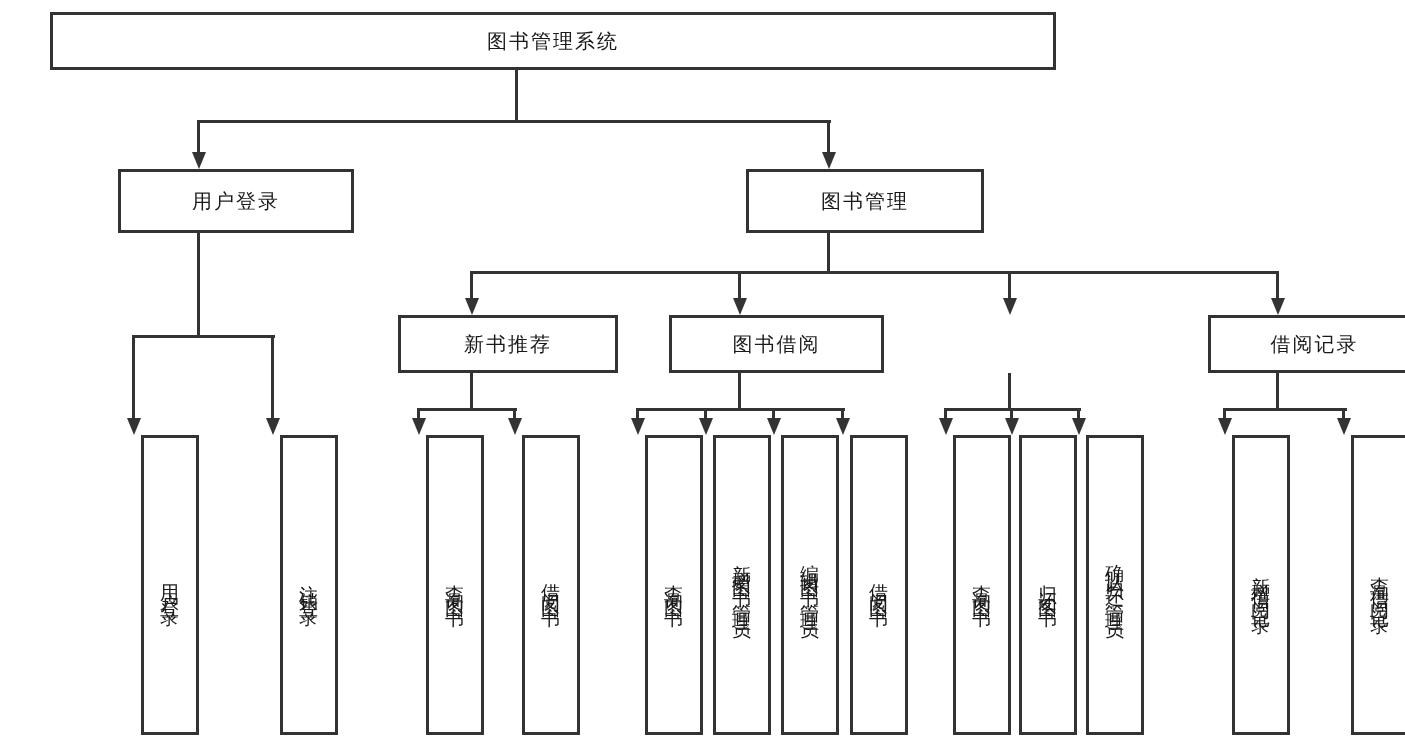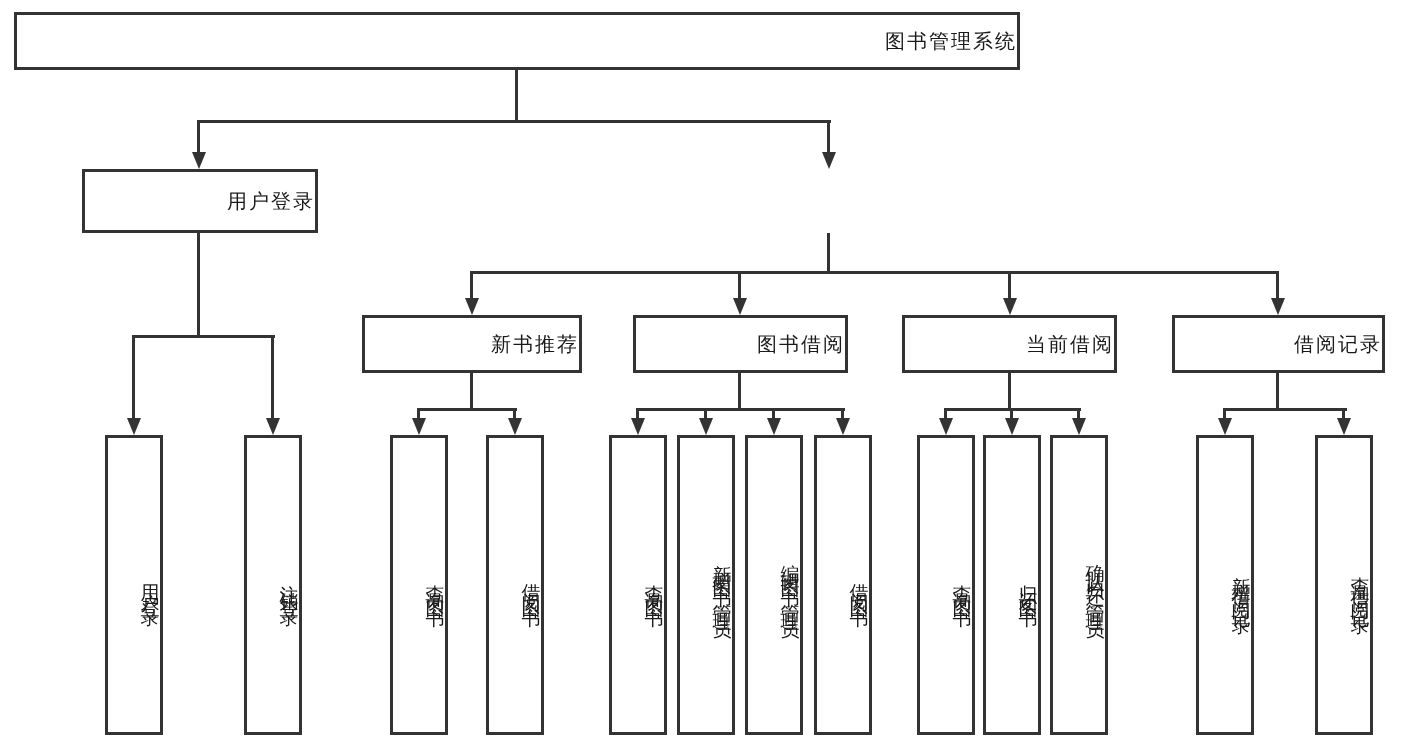--- a/index.html
+++ b/index.html
@@ -16,21 +16,22 @@
     font-family: "Liberation Sans", "DejaVu Sans", sans-serif;
     color: #1a1a1a;
   }
   .box {
     position: absolute;
     box-sizing: border-box;
     border: 3px solid #333333;
     background: #ffffff;
     display: flex;
     align-items: center;
-    justify-content: flex-end;
+    justify-content: center;
+    margin-left: 36px;
   }
   .hlabel {
     font-size: 20px;
     letter-spacing: 2px;
     color: #1a1a1a;
     white-space: nowrap;
   }
   .leaf .vtext {
     writing-mode: vertical-rl;
     text-orientation: mixed;
@@ -77,20 +78,23 @@
 
   <div class="vline" style="left:515px; top:70px; height:50px;"></div>
   <div class="hline" style="left:197px; top:120px; width:634px;"></div>
   <div class="vline" style="left:197px; top:120px; height:33px;"></div>
   <div class="arrow" style="left:192px; top:152px;"></div>
   <div class="vline" style="left:827px; top:120px; height:33px;"></div>
   <div class="arrow" style="left:822px; top:152px;"></div>
 
   <div class="box" style="left:82px; top:169px; width:236px; height:64px;">
     <span class="hlabel">用户登录</span>
+  </div>
+  <div class="box" style="left:710px; top:169px; width:238px; height:64px;">
+    <span class="hlabel">图书管理</span>
   </div>
 
   <div class="vline" style="left:197px; top:233px; height:102px;"></div>
   <div class="hline" style="left:132px; top:335px; width:143px;"></div>
   <div class="vline" style="left:132px; top:335px; height:83px;"></div>
   <div class="arrow" style="left:127px; top:418px;"></div>
   <div class="vline" style="left:271px; top:335px; height:83px;"></div>
   <div class="arrow" style="left:266px; top:418px;"></div>
 
   <div class="vline" style="left:827px; top:233px; height:38px;"></div>
@@ -103,23 +107,20 @@
   <div class="arrow" style="left:1003px; top:298px;"></div>
   <div class="vline" style="left:1276px; top:271px; height:28px;"></div>
   <div class="arrow" style="left:1271px; top:298px;"></div>
 
   <div class="box" style="left:633px; top:315px; width:215px; height:58px;">
     <span class="hlabel">图书借阅</span>
   </div>
   <div class="box" style="left:362px; top:315px; width:220px; height:58px;">
     <span class="hlabel">新书推荐</span>
   </div>
-  <div class="box" style="left:902px; top:315px; width:215px; height:58px;">
-    <span class="hlabel">当前借阅</span>
-  </div>
   <div class="box" style="left:1172px; top:315px; width:213px; height:58px;">
     <span class="hlabel">借阅记录</span>
   </div>
 
   <div class="vline" style="left:470px; top:373px; height:35px;"></div>
   <div class="hline" style="left:417px; top:408px; width:100px;"></div>
   <div class="vline" style="left:417px; top:408px; height:10px;"></div>
   <div class="arrow" style="left:412px; top:418px;"></div>
   <div class="vline" style="left:513px; top:408px; height:10px;"></div>
   <div class="arrow" style="left:508px; top:418px;"></div>

